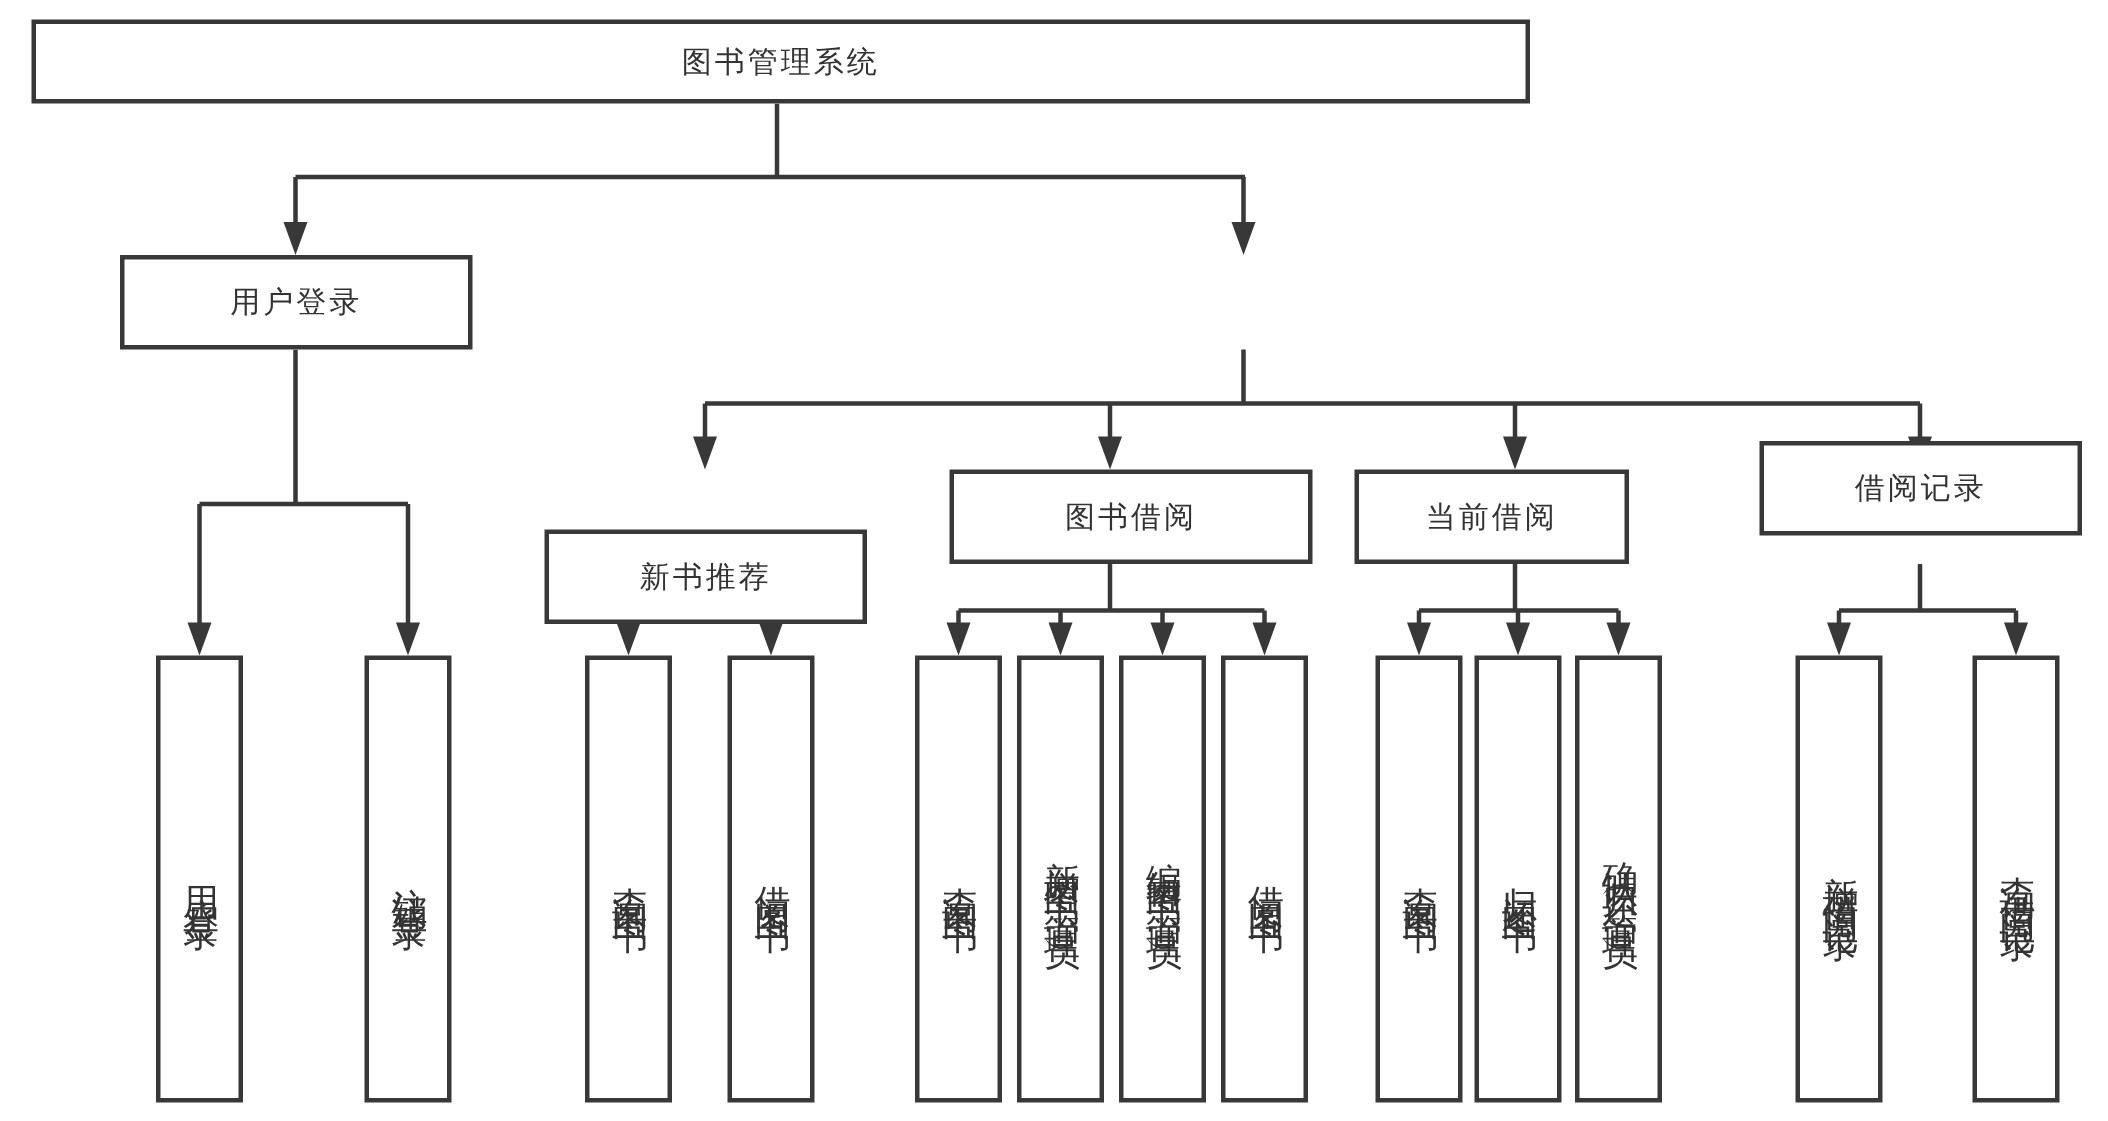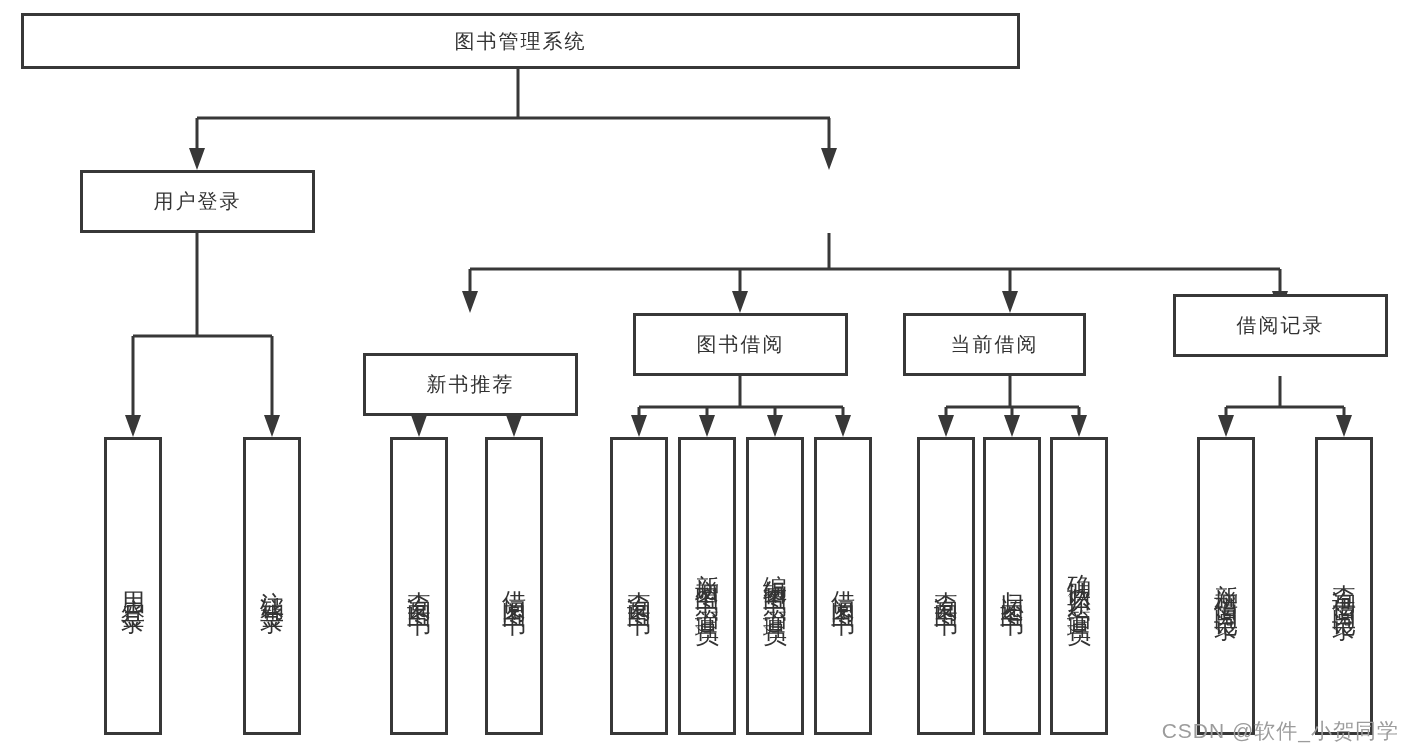--- a/index.html
+++ b/index.html
@@ -122,21 +122,21 @@
              M1079 437 L1071 415 L1087 415 Z
              M1226 437 L1218 415 L1234 415 Z
              M1344 437 L1336 415 L1352 415 Z"></path>
   </svg>
 
   <div class="box" style="left:21px; top:13px; width:999px; height:56px;">图书管理系统</div>
 
   <div class="box" style="left:80px; top:170px; width:235px; height:63px;">用户登录</div>
 
   <div class="box" style="left:363px; top:313px; width:215px; height:63px;margin-top:40px;">新书推荐</div>
-  <div class="box" style="left:633px; top:313px; width:215px; height:63px;">图书借阅</div>
+  <div class="box" style="left:633px; top:313px; width:242px; height:63px;">图书借阅</div>
   <div class="box" style="left:903px; top:313px; width:183px; height:63px;">当前借阅</div>
   <div class="box" style="left:1173px; top:294px; width:215px; height:63px;">借阅记录</div>
 
   <div class="vbox" style="left:104px; top:437px; width:58px; height:298px;">
     <span>用户登录</span>
   </div>
   <div class="vbox" style="left:243px; top:437px; width:58px; height:298px;">
     <span>注销登录</span>
   </div>
 
@@ -170,15 +170,14 @@
     <span>确认归还（管理员）</span>
   </div>
 
   <div class="vbox" style="left:1197px; top:437px; width:58px; height:298px;">
     <span>新增借阅记录</span>
   </div>
   <div class="vbox" style="left:1315px; top:437px; width:58px; height:298px;">
     <span>查询借阅记录</span>
   </div>
 
-  <div class="watermark">CSDN @软件_小贺同学</div>
 
 </div>
 
 </body></html>

